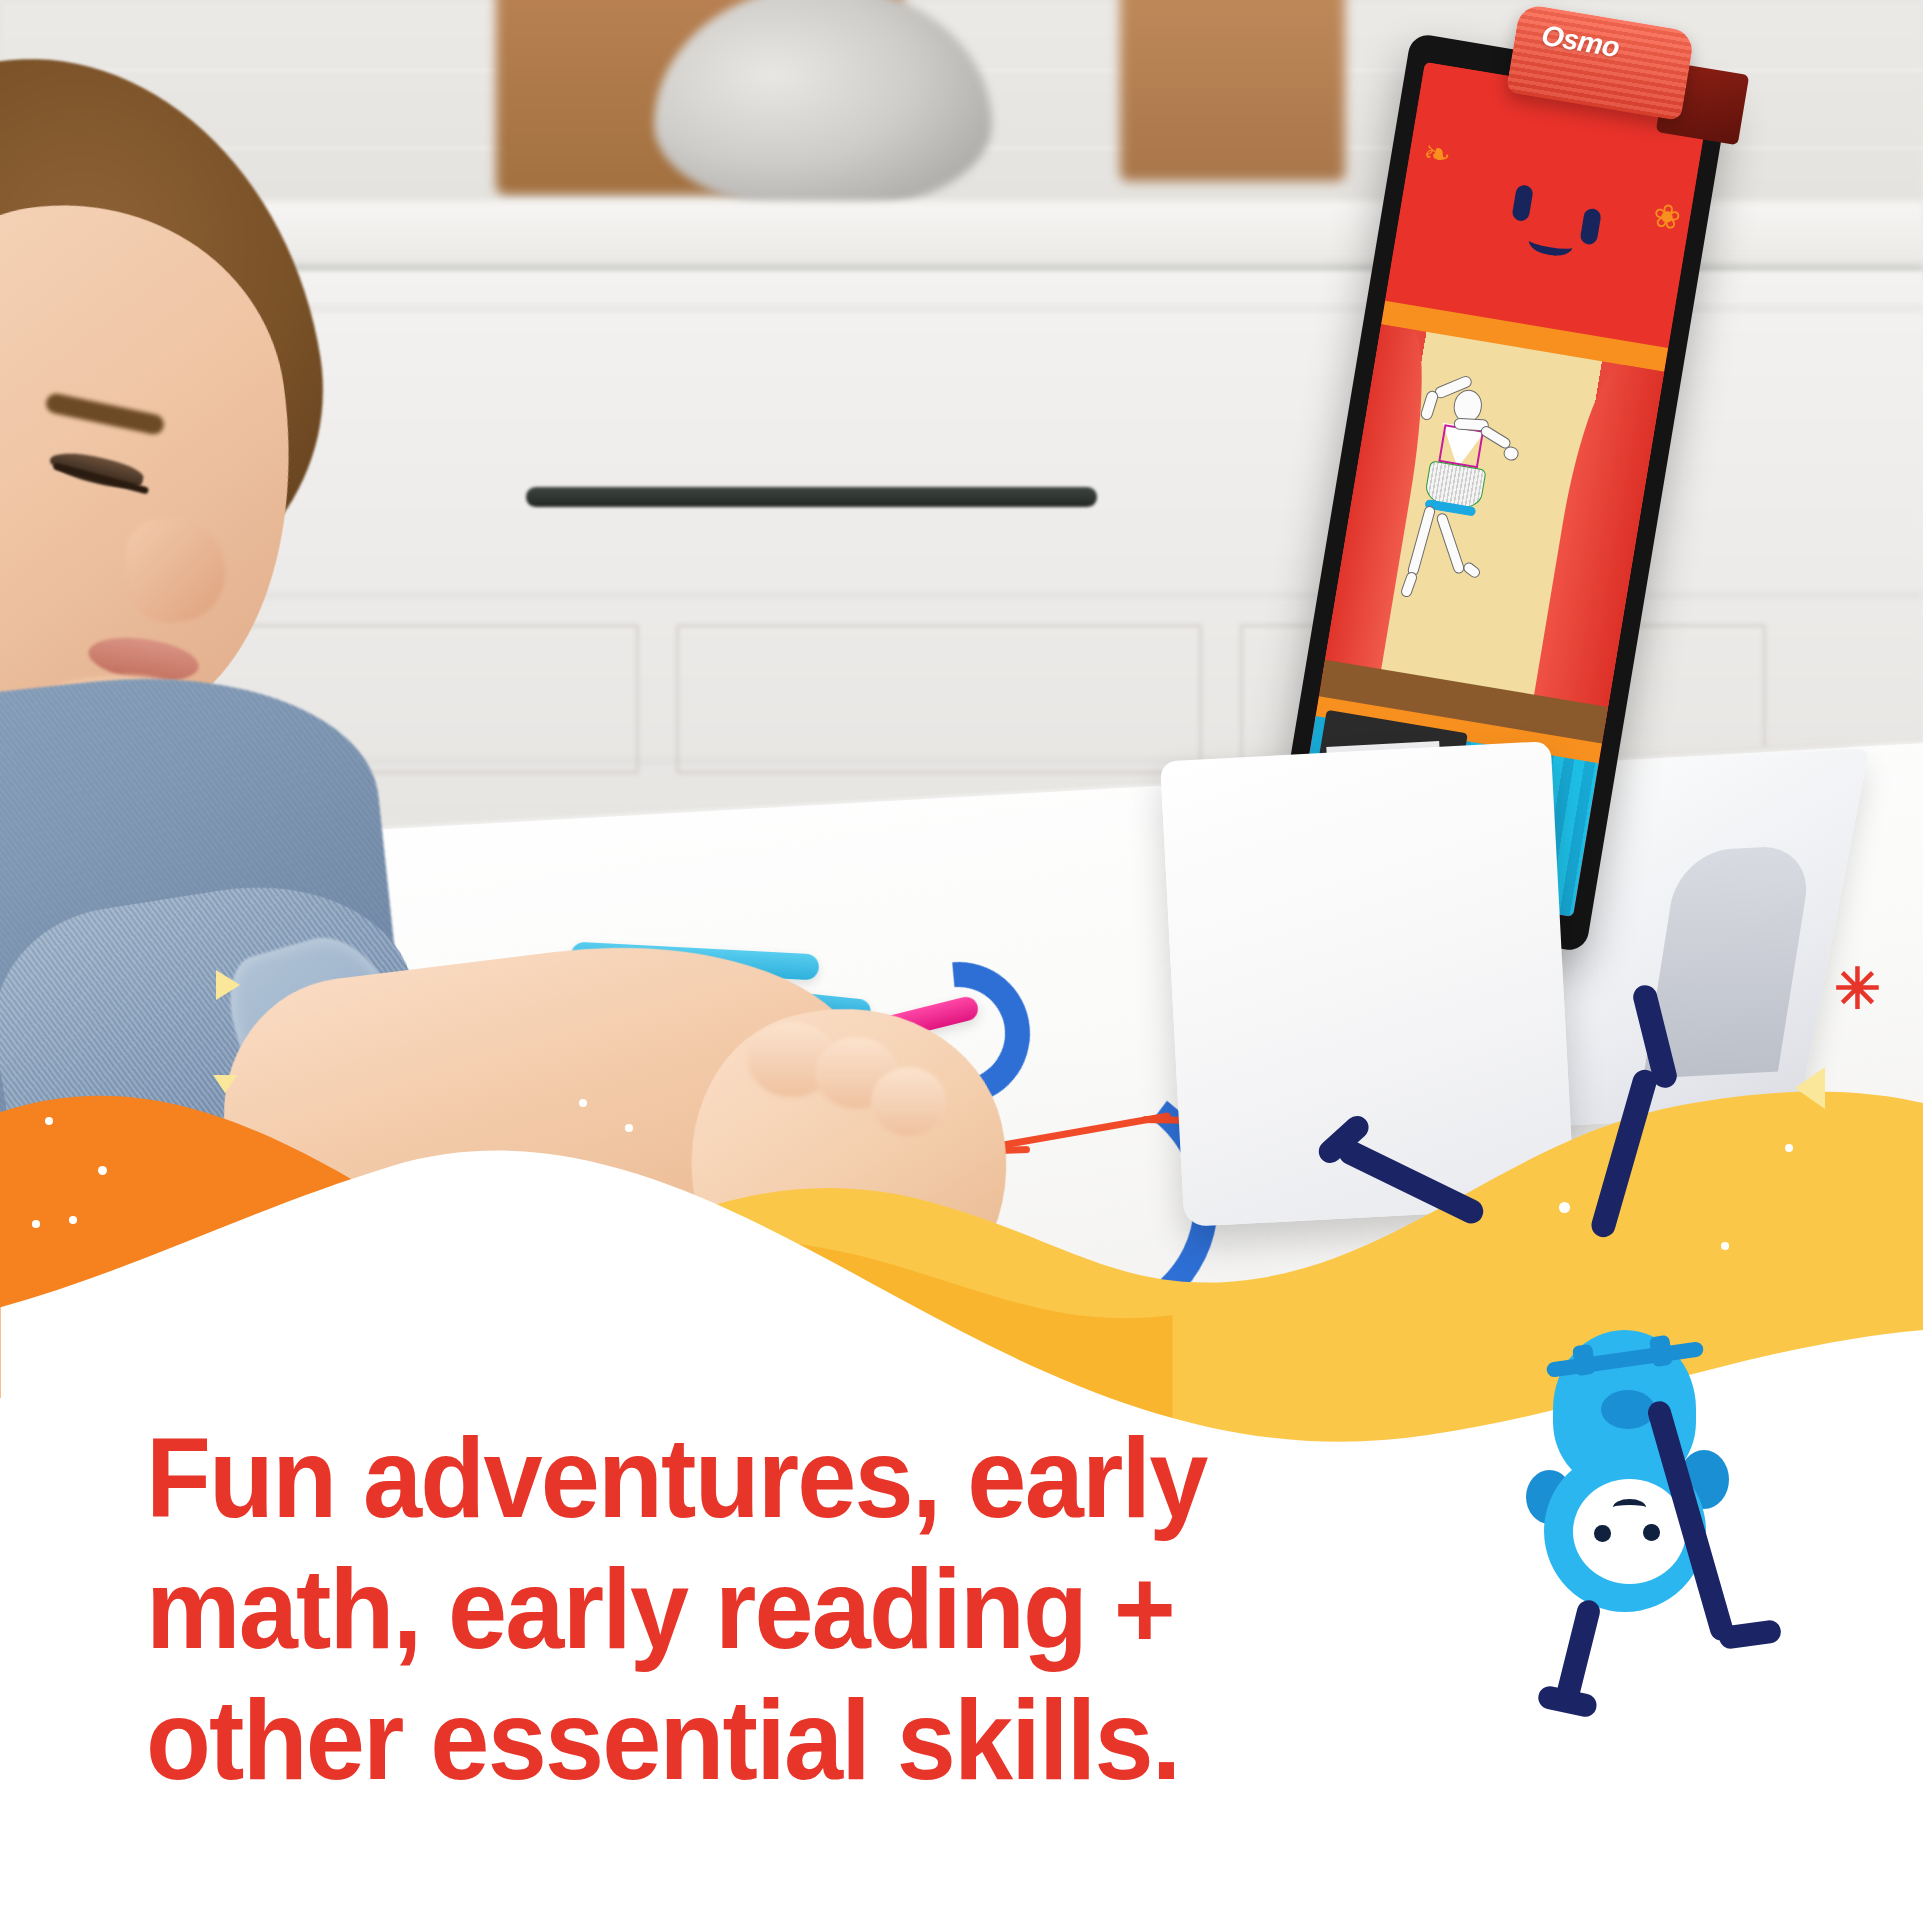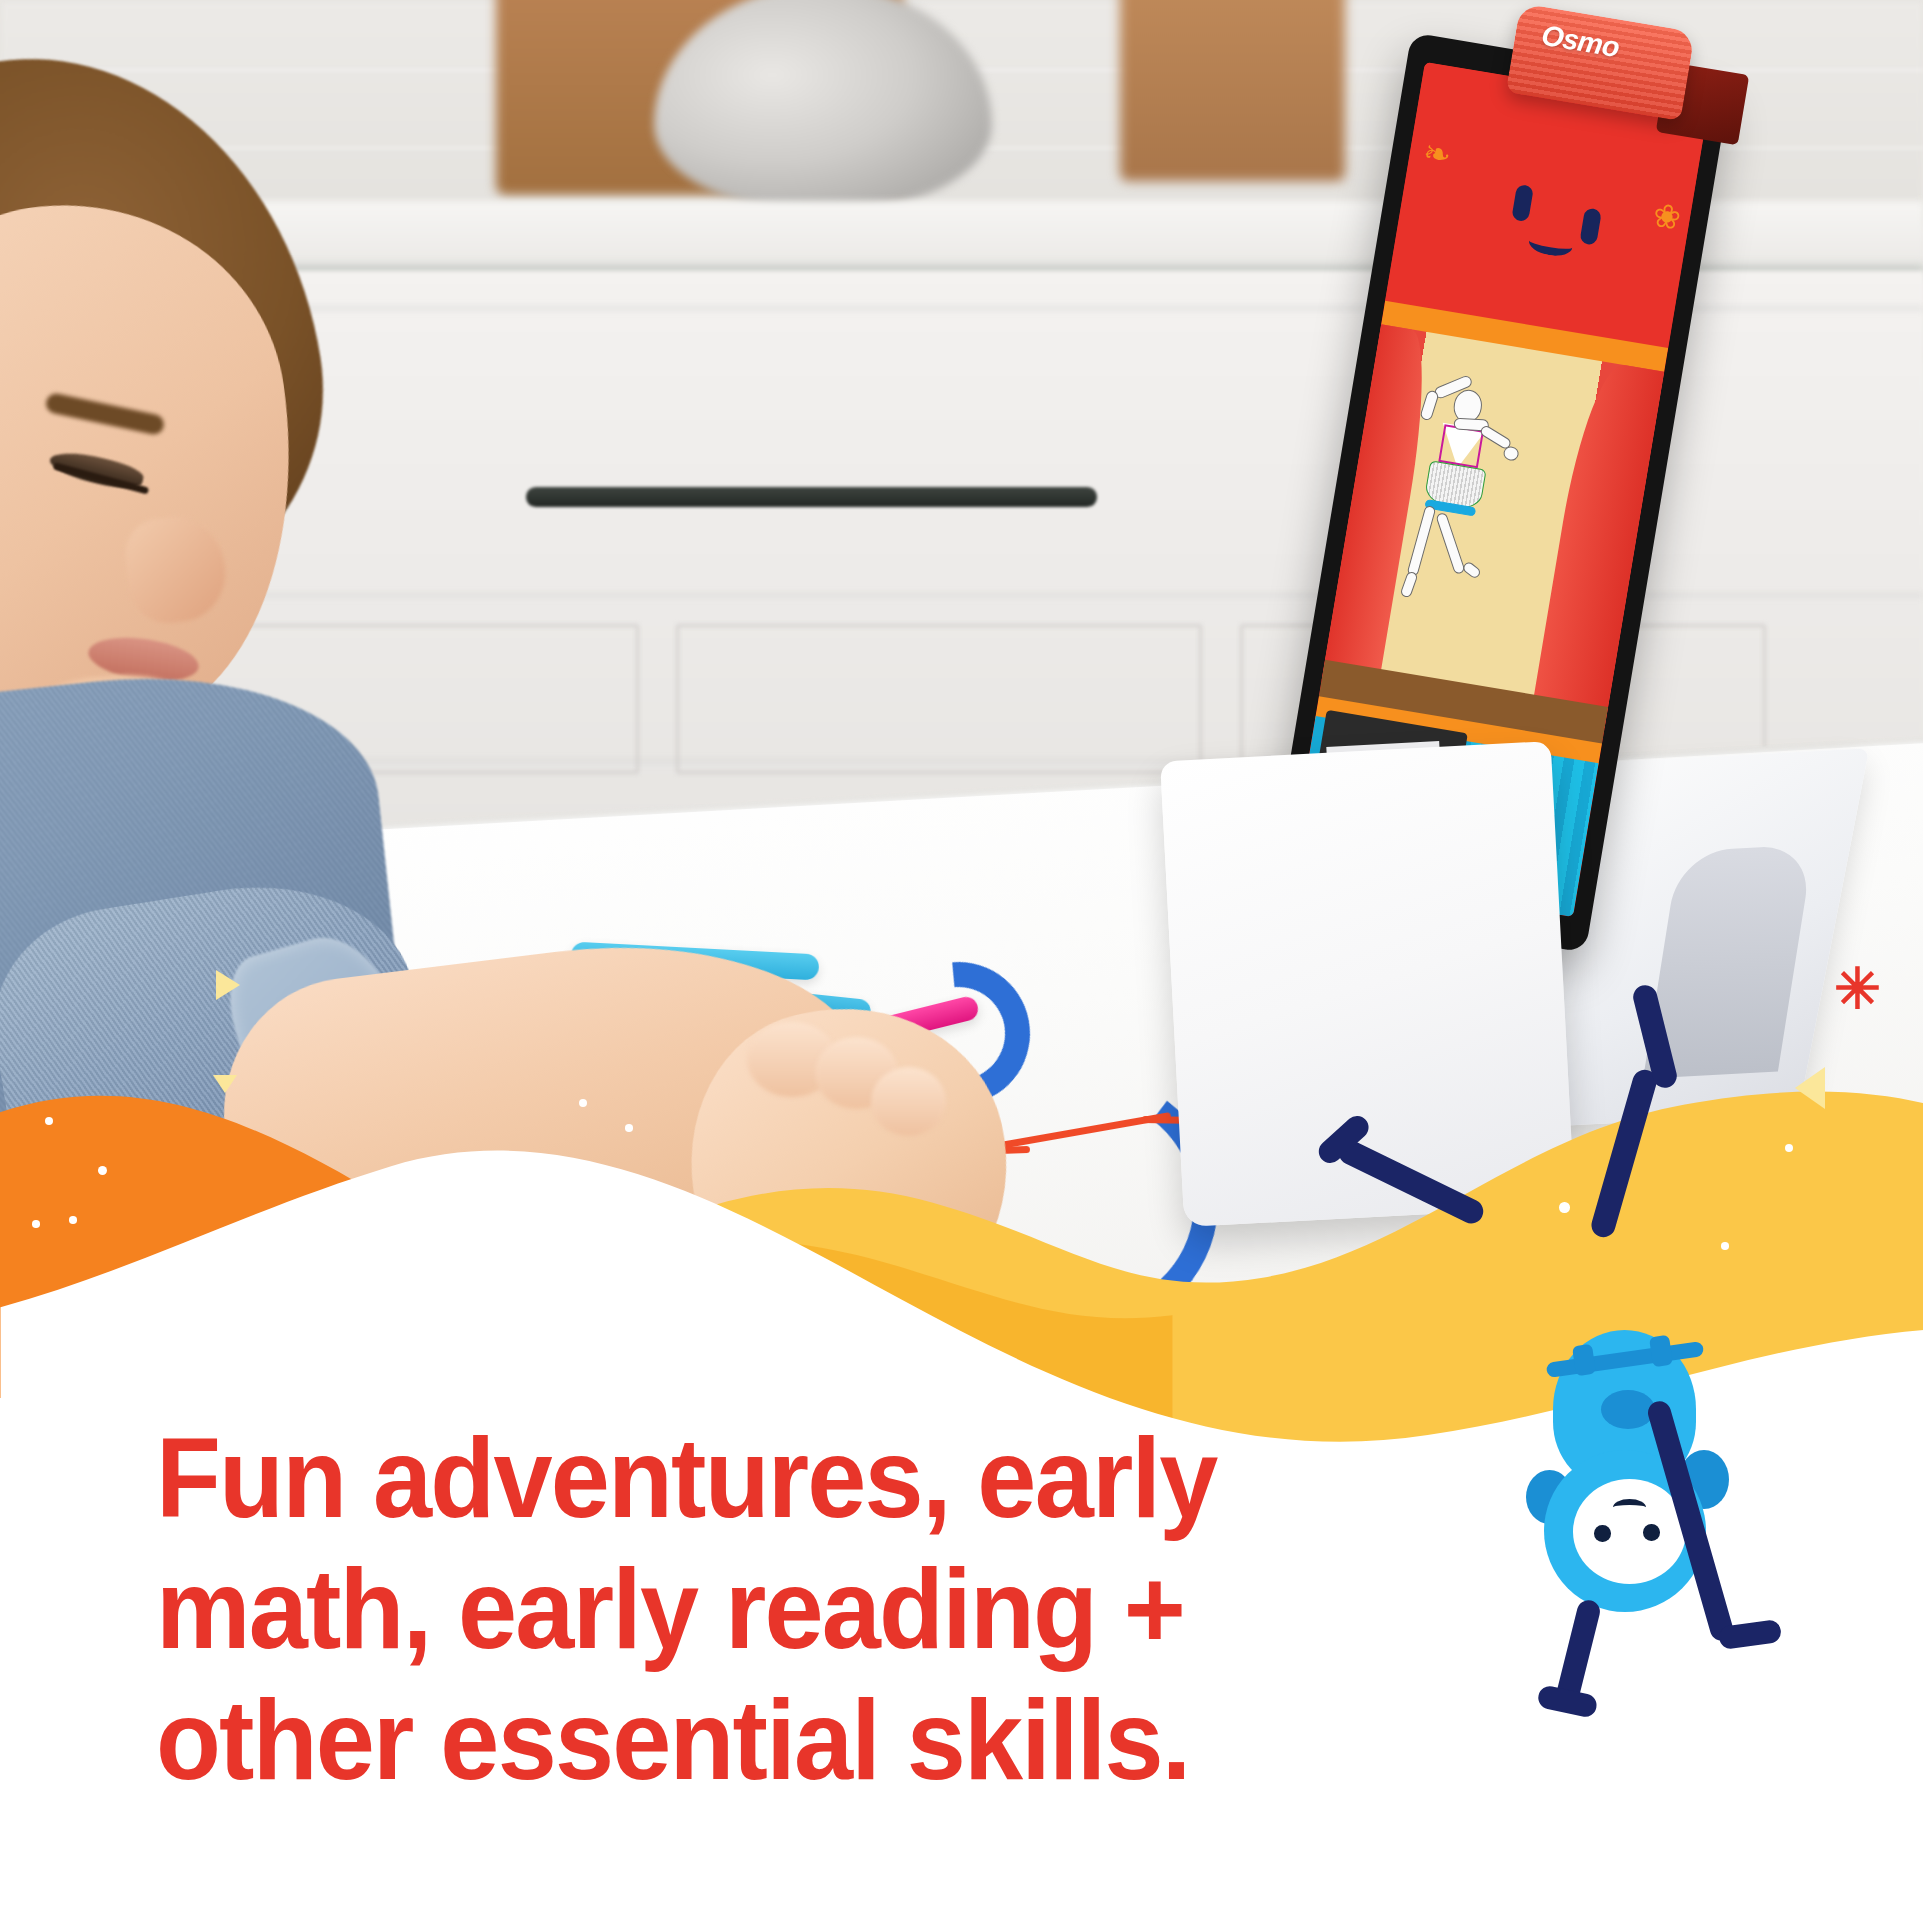--- a/index.html
+++ b/index.html
@@ -199,21 +199,21 @@
   .m-dot { position:absolute; left:147px; top:188px; width:54px; height:39px;
      background:#1b8fd4; border-radius:50%; }
   .m-belt { position:absolute; left:92px; top:150px; width:158px; height:15px;
      background:#1b8fd4; border-radius:7.5px; transform:rotate(-8deg); }
   .m-bolt { position:absolute; width:19.5px; height:30px; background:#1b8fd4; border-radius:6px; }
   .m-limb { position:absolute; background:#1b2566; border-radius:751px; }
   .m-foot { position:absolute; background:#1b2566; border-radius:751px; }
   .m-hip { position:absolute; background:#1b8fd4; border-radius:50%; }
 
   
-  .headline { position:absolute; left:156px; top:1413px; width:1278px; }
+  .headline { position:absolute; left:146px; top:1413px; width:1278px; }
   .hl-line { color:#e8352a; font-size:113px; line-height:1.16; font-weight:700;
      letter-spacing:-1.9px; white-space:nowrap;
      font-family:"Liberation Sans", sans-serif; transform:scaleX(.94); transform-origin:left center; }
 </style>
 </head>
 <body>
 
 <div id="stage">
 
   <div class="photo">

